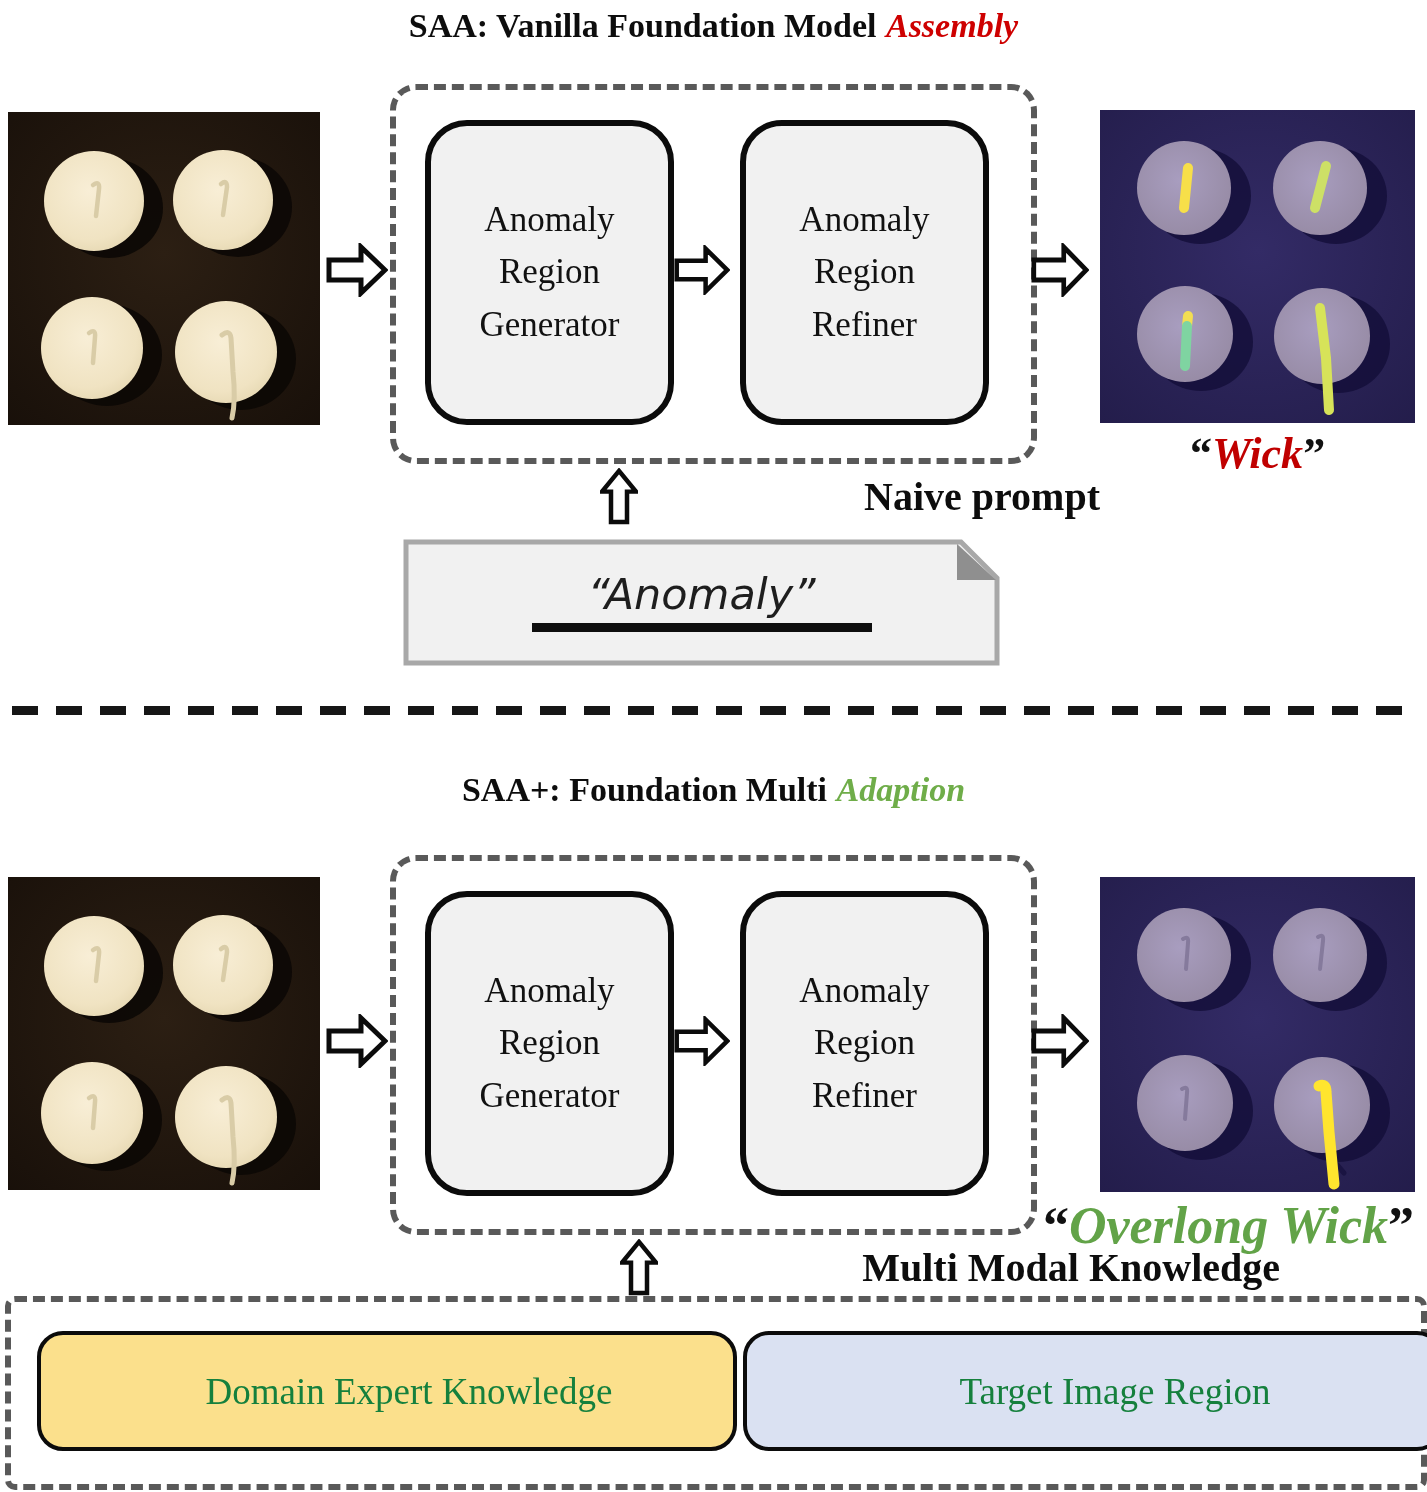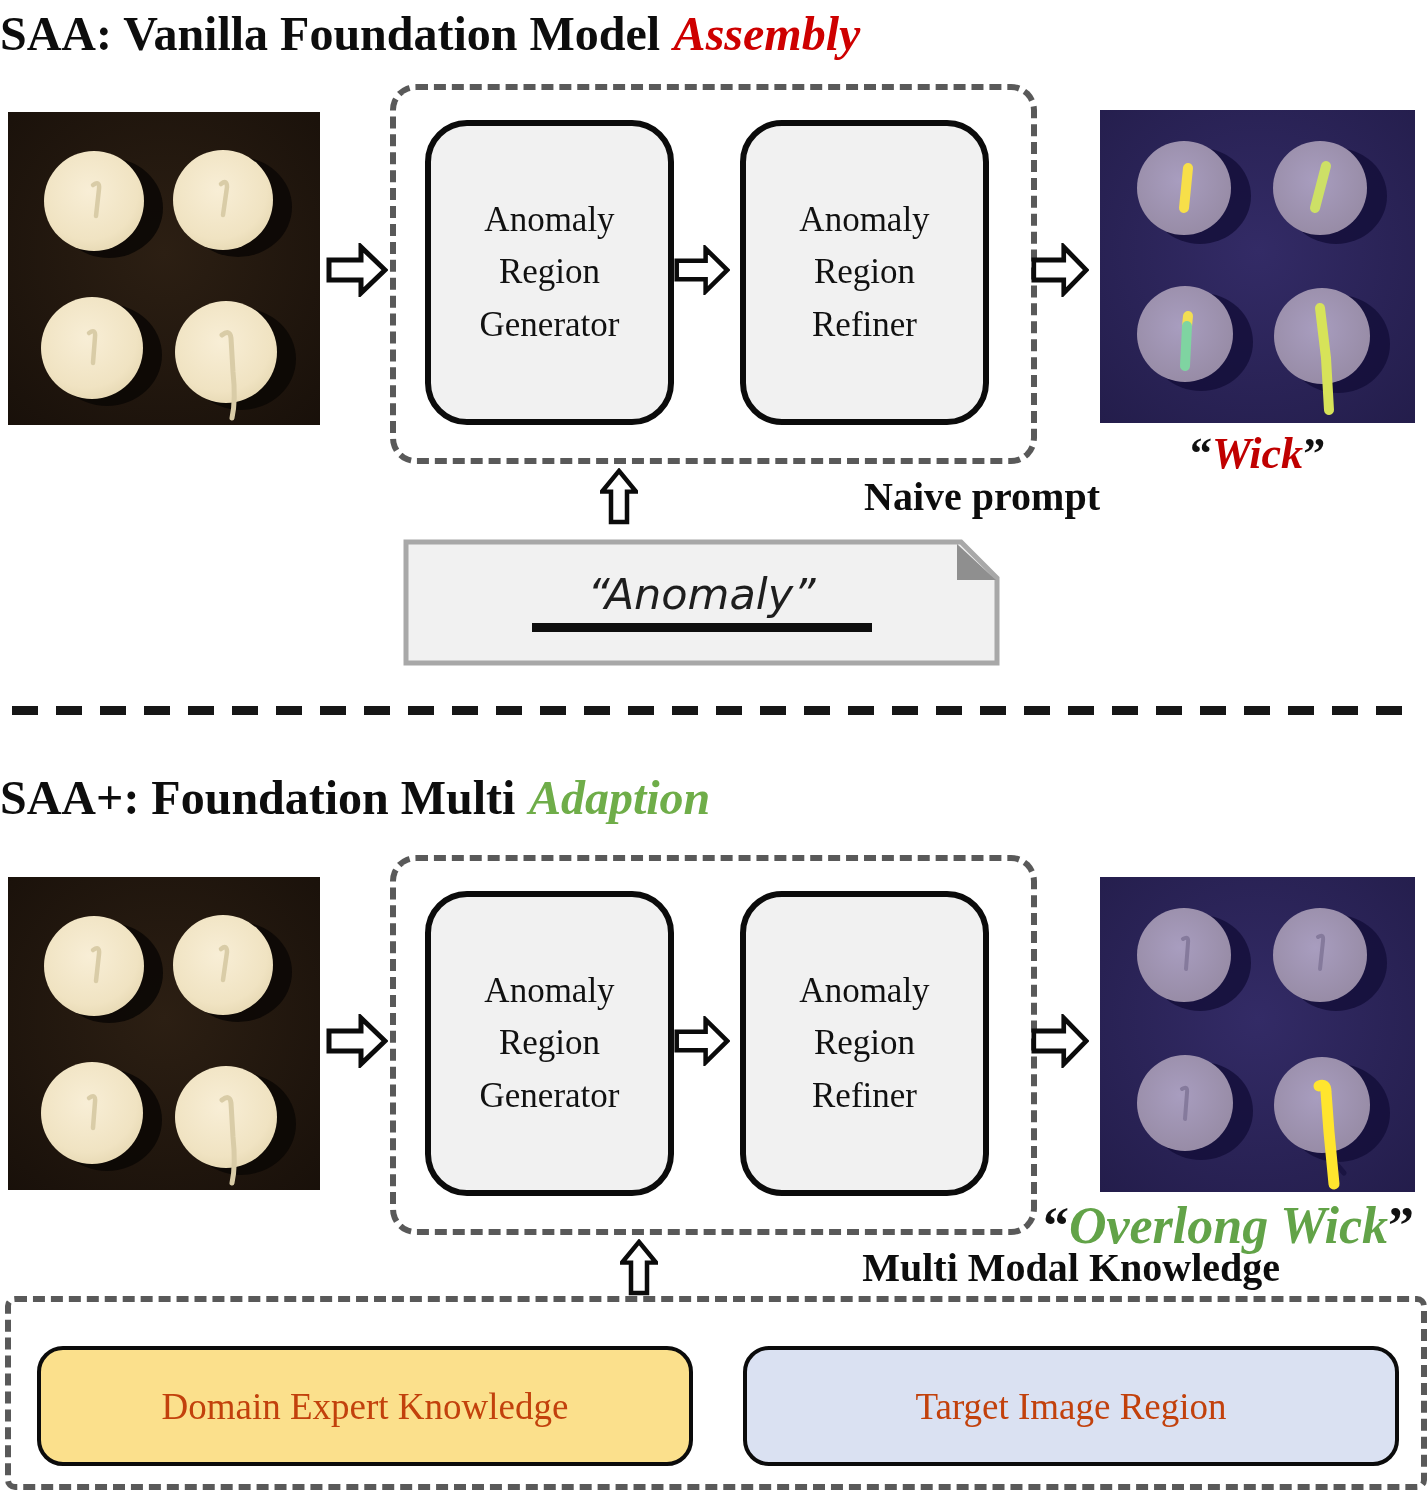--- a/index.html
+++ b/index.html
@@ -1,21 +1,21 @@
 <!DOCTYPE html>
 <html style="--emphasis-red: #CE0000; --caption-red: #C00000; --emphasis-green: #6FAD49; --caption-green: #62A348; --knowledge-fill: #FBE08C; --context-fill: #DAE1F2; --module-fill: #F1F1F1; --dashed-border: #595959;"><head>
 <meta charset="utf-8">
 <style>
   html,body{margin:0;padding:0;background:#ffffff;}
   .canvas{position:relative;width:1427px;height:1492px;background:#fff;overflow:hidden;
           font-family:"Liberation Serif","DejaVu Serif",serif;}
 
   
-  .title{position:absolute;left:0;width:100%;
-         font-weight:bold;font-size:48px;line-height:1.15;color:#0d0d0d;}
+  .title{position:absolute;left:0;width:100%;text-align:center;
+         font-weight:bold;font-size:34px;line-height:1.15;color:#0d0d0d;}
   #title-saa{top:6px;}
   #title-saa-plus{top:770px;}
   .title .em{font-style:italic;margin-left:0.28em;}
   #title-saa .em{color:var(--emphasis-red);}
   #title-saa-plus .em{color:var(--emphasis-green);}
 
   
   .photo{position:absolute;display:block;}
   #img-in-1{left:8px;top:112px;width:312px;height:313px;}
   #img-out-1{left:1100px;top:110px;width:315px;height:313px;}
@@ -70,23 +70,23 @@
              font-size:43px;line-height:1;color:#1e1e1e;}
   .note-underline{width:340px;height:9px;background:#0e0e0e;margin-top:7px;}
 
   
   .divider{position:absolute;left:12px;top:706px;width:1404px;height:9px;
            background:repeating-linear-gradient(90deg,#161616 0 26px,transparent 26px 44px);}
 
   
   .bottom-frame{position:absolute;left:5px;top:1296px;width:1410px;height:182px;
                 border:6px dashed var(--dashed-border);border-radius:10px;}
-  .pill{position:absolute;top:44px;width:648px;height:112px;border:4px solid #0b0b0b;
+  .pill{position:absolute;top:29px;width:648px;height:112px;border:4px solid #0b0b0b;
         border-radius:26px;display:flex;align-items:center;justify-content:center;
-        font-size:37px;color:#c2410c;}
+        font-size:37px;color:#15803d;padding-left:44px;}
   #pill-knowledge{left:26px;background:var(--knowledge-fill);}
   #pill-context{left:732px;background:var(--context-fill);}
 </style>
 </head>
 <body>
 
 <div class="canvas">
 
   <svg width="0" height="0" style="position:absolute" aria-hidden="true">
     <defs>

